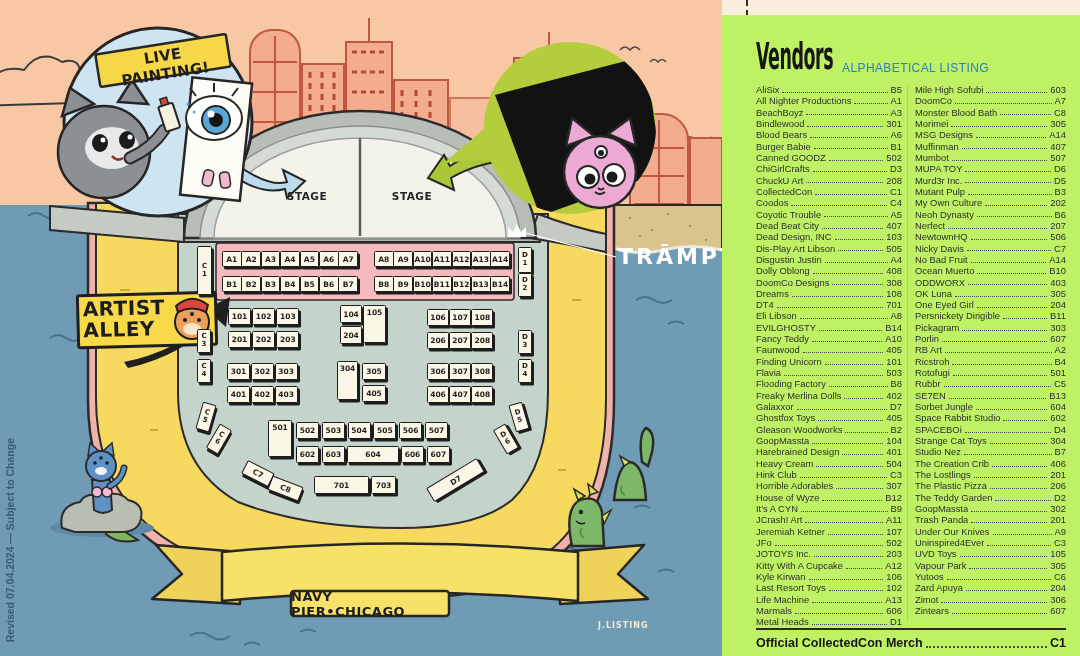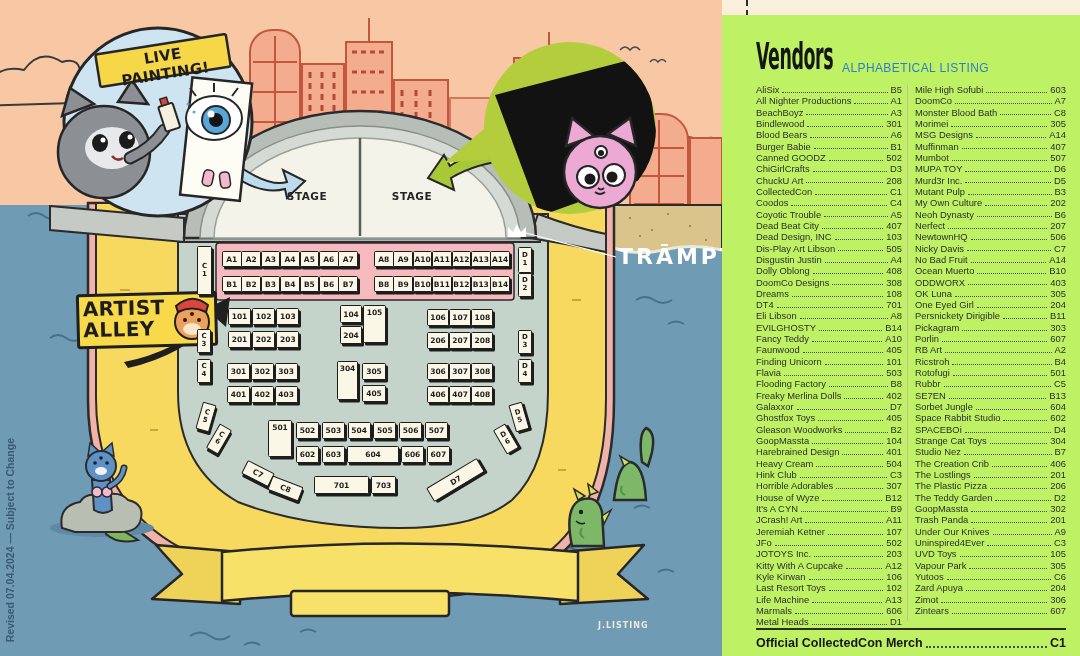--- a/index.html
+++ b/index.html
@@ -249,20 +249,21 @@
     </svg>
 
     <div class="ov live-label">LIVE PAINTING!</div>
     <div class="ov stage" style="left:281px;top:190px;">STAGE</div>
     <div class="ov stage" style="left:386px;top:190px;">STAGE</div>
     <div class="ov aa-text">
       <div>ARTIST</div>
       <div>ALLEY</div>
     </div>
     <div class="ov trampt">TRĀMPT</div>
+    <div class="ov banner-sub">NAVY PIER•CHICAGO</div>
     <div class="ov signature">J.LISTING</div>
     <div class="ov revision">Revised 07.04.2024 — Subject to Change</div>
 
     <div id="booths">
         <div class="booth" style="left: 222px; top: 251px; width: 17.5px; height: 14px;">A1</div>
         <div class="booth" style="left: 241.4px; top: 251px; width: 17.5px; height: 14px;">A2</div>
         <div class="booth" style="left: 260.8px; top: 251px; width: 17.5px; height: 14px;">A3</div>
         <div class="booth" style="left: 280.2px; top: 251px; width: 17.5px; height: 14px;">A4</div>
         <div class="booth" style="left: 299.6px; top: 251px; width: 17.5px; height: 14px;">A5</div>
         <div class="booth" style="left: 319px; top: 251px; width: 17.5px; height: 14px;">A6</div>

